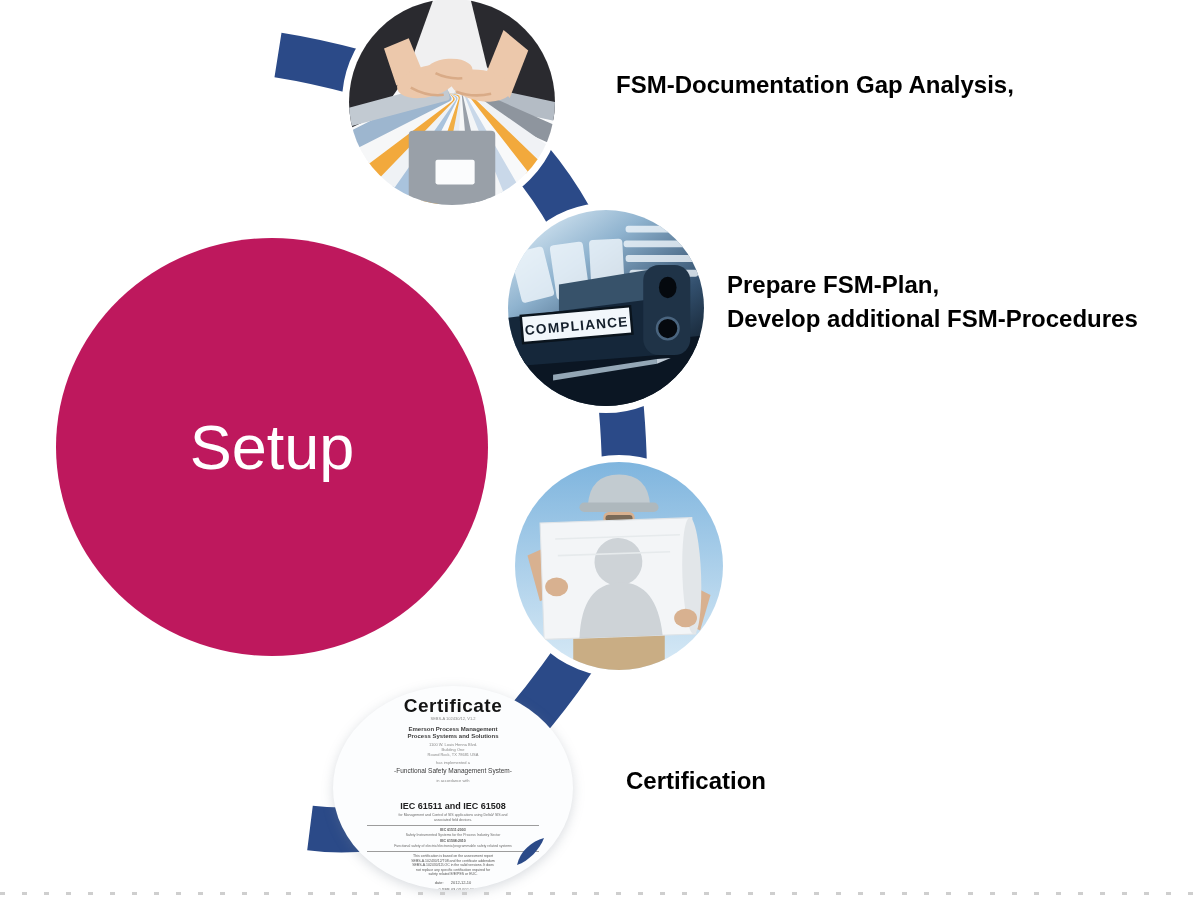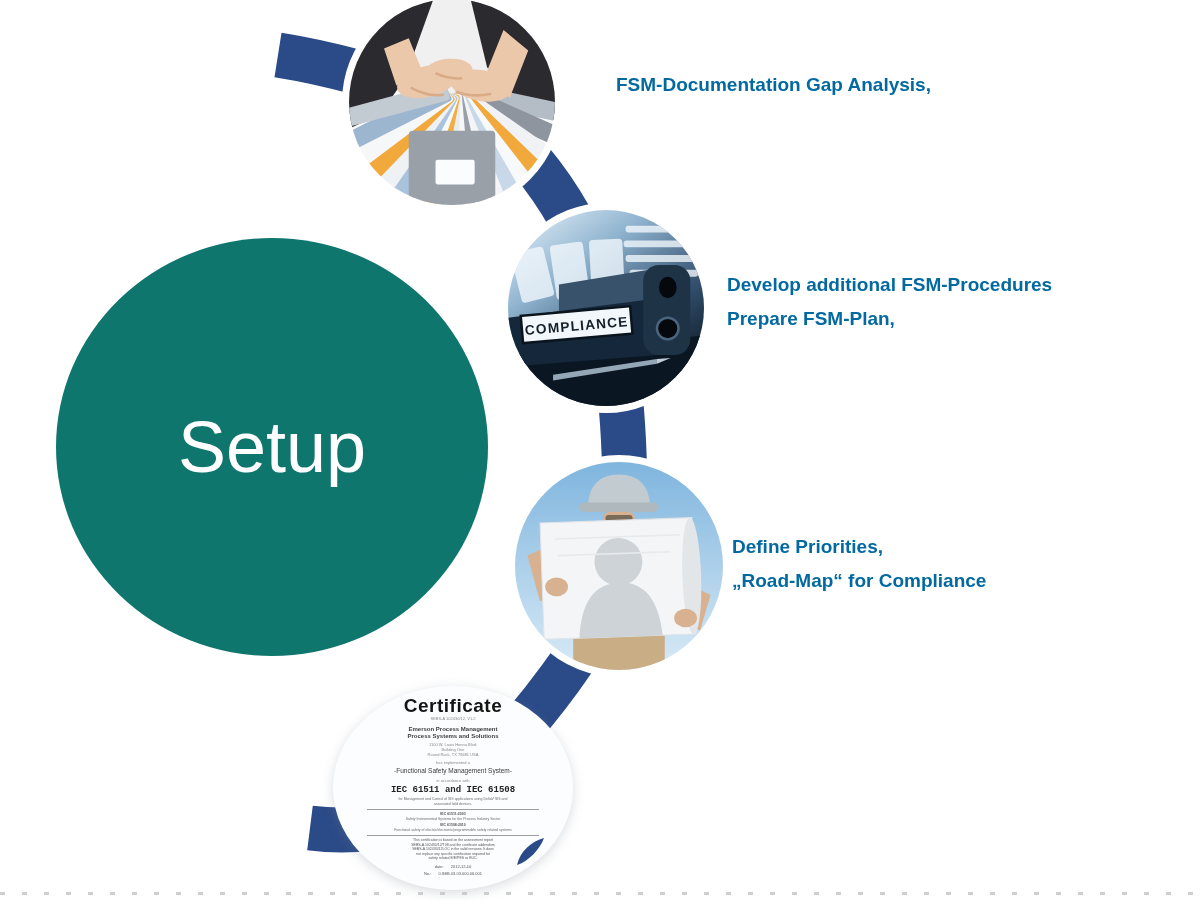--- a/index.html
+++ b/index.html
@@ -1,44 +1,44 @@
 <!DOCTYPE html>
 <html><head>
 <meta charset="utf-8">
 <style>
   html,body{margin:0;padding:0;background:#ffffff;}
   .canvas{position:relative;width:1200px;height:900px;background:#ffffff;overflow:hidden;
           font-family:"Liberation Sans",sans-serif;}
   .arc-svg{position:absolute;left:0;top:0;width:1200px;height:900px;}
   .hub{position:absolute;left:56px;top:238px;width:432px;height:418px;border-radius:50%;
-       background:#0f766e;display:flex;flex-direction:column;align-items:center;justify-content:center;
-       color:#ffffff;font-size:72px;line-height:78px;text-align:center;}
+       background:#be185d;display:flex;flex-direction:column;align-items:center;justify-content:center;
+       color:#ffffff;font-size:63px;line-height:78px;text-align:center;}
   .photo{position:absolute;border-radius:50%;border:7px solid #ffffff;overflow:hidden;background:#fff;}
   .photo svg{display:block;width:100%;height:100%;}
   .photo-1{left:342px;top:-8px;width:206px;height:206px;}
   .photo-2{left:501px;top:203px;width:196px;height:196px;}
   .photo-3{left:508px;top:455px;width:208px;height:208px;}
-  .step-label{position:absolute;color:#0369a1;font-weight:bold;font-size:19px;line-height:34px;}
+  .step-label{position:absolute;color:#000000;font-weight:bold;font-size:24px;line-height:34px;}
   .step-label span{display:block;}
   .label-1{left:616px;top:68px;}
   .label-2{left:727px;top:268px;}
   .label-3{left:732px;top:530px;}
   .label-4{left:626px;top:764px;}
   
   .cert{position:absolute;left:333px;top:686px;width:240px;height:204px;border-radius:50%;
         background:#fcfdfe;box-shadow:0 3px 12px rgba(120,130,145,.28);text-align:center;
         overflow:hidden;color:#3a3a3a;}
   .cert-inner{padding-top:9px;}
   .cert-title{font-size:19px;line-height:21px;font-weight:bold;color:#141414;letter-spacing:.5px;}
   .cert-sub{font-size:4px;line-height:6px;color:#8a8a8a;}
   .cert-company{font-size:6px;line-height:7px;font-weight:bold;color:#3d3d3d;margin-top:4px;}
   .cert-addr{font-size:4px;line-height:5px;color:#8a8a8a;}
   .cert-small{font-size:4px;line-height:5px;color:#8a8a8a;margin-top:3px;}
   .cert-system{font-size:6.5px;line-height:8px;color:#3a3a3a;margin-top:2px;}
-  .cert-standards{font-size:9px;line-height:11px;font-weight:bold;color:#222;margin-top:2px;font-family:Liberation Mono, monospace;}
+  .cert-standards{font-size:9px;line-height:11px;font-weight:bold;color:#222;margin-top:18px;}
   .cert-scope{font-size:3.5px;line-height:4.5px;color:#6a6a6a;margin-top:1px;}
   .cert-divider{width:72%;margin:3px auto 2px auto;border-top:1px solid #9d9d9d;height:0;}
   .cert-std{font-size:3.5px;line-height:4.5px;font-weight:bold;color:#555;}
   .cert-stddesc{font-size:3.5px;line-height:4.5px;color:#6a6a6a;}
   .cert-note{font-size:3.5px;line-height:4.6px;color:#555;}
   .cert-foot{font-size:4px;line-height:6px;color:#555;margin-top:1px;}
   .cert-foot .v{margin-left:6px;}
   .swoosh{position:absolute;right:28px;bottom:24px;width:30px;height:28px;}
   .bottom-dots{position:absolute;left:0;top:892px;width:1200px;height:3px;
       background:repeating-linear-gradient(90deg,#c6c6c6 0 5px,transparent 5px 22px);opacity:.85;}
@@ -201,22 +201,21 @@
     </div>
     <svg class="swoosh" viewBox="0 0 30 28">
       <path d="M2 27 C5 13 17 3 29 0 C25 11 14 23 2 27 Z" fill="#2b4a88"></path>
     </svg>
   </div>
 
   <div class="step-label label-1">
     <span>FSM-Documentation Gap Analysis,</span>
   </div>
   <div class="step-label label-2">
+    <span>Prepare FSM-Plan,</span>
     <span>Develop additional FSM-Procedures</span>
-    <span>Prepare FSM-Plan,</span>
-  </div>
-  <div class="step-label label-3">
-    <span>Define Priorities,</span>
-    <span>„Road-Map“ for Compliance</span>
+  </div>
+  <div class="step-label label-4">
+    <span>Certification</span>
   </div>
 
   <div class="bottom-dots"></div>
 </div>
 
 </body></html>

